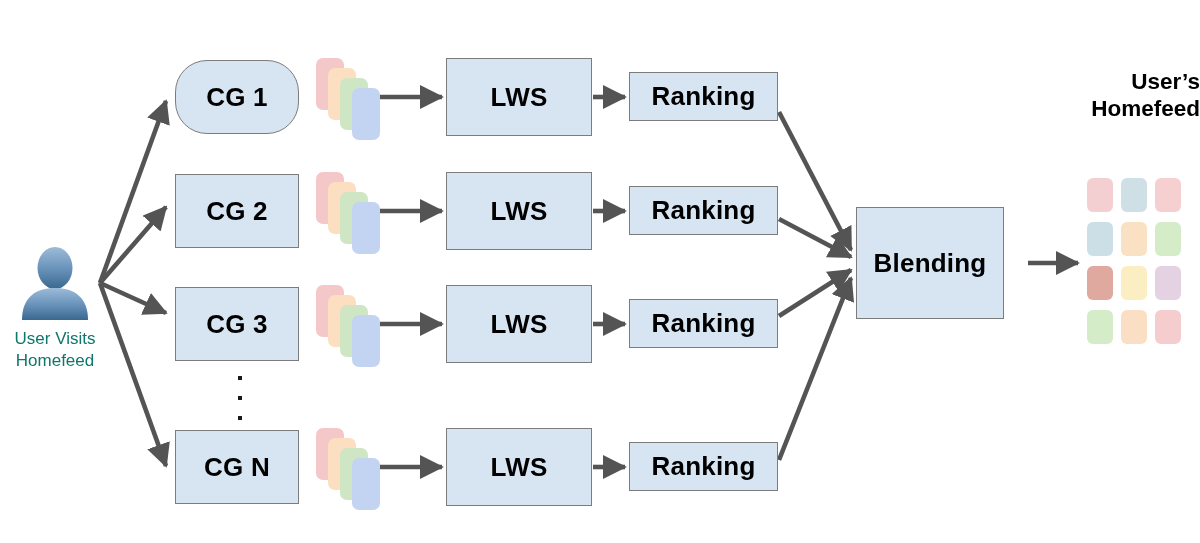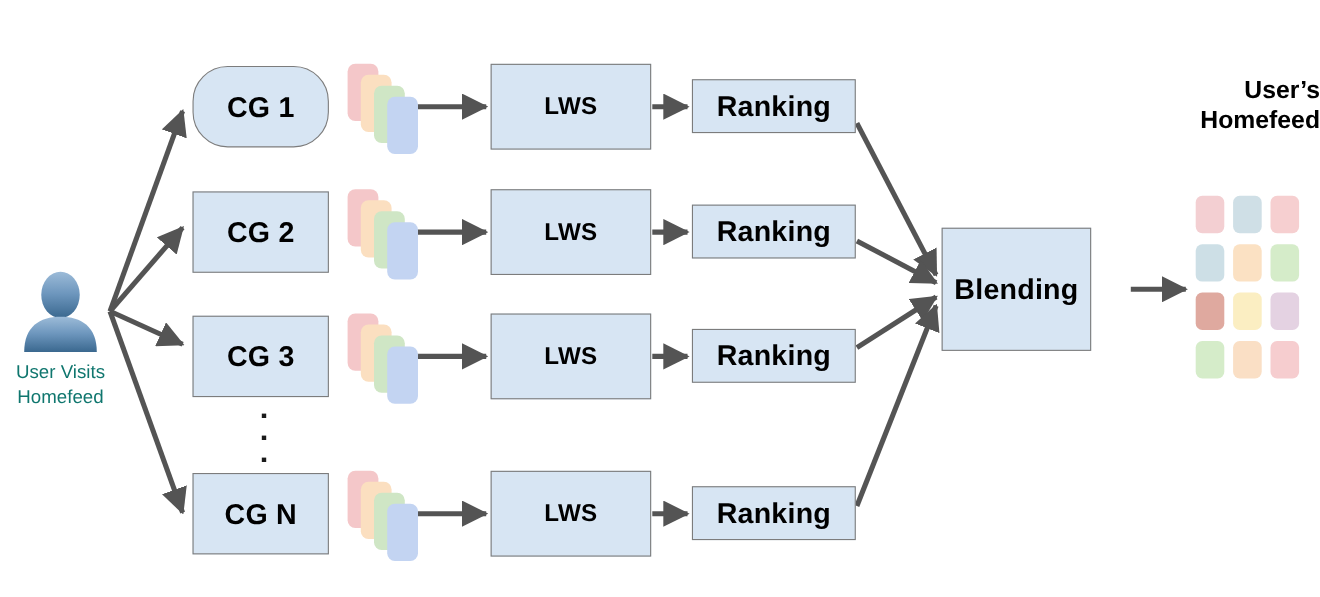--- a/index.html
+++ b/index.html
@@ -36,23 +36,23 @@
     border: 1.6px solid #7c7c7c;
     display: flex;
     align-items: center;
     justify-content: center;
     color: #000000;
     font-weight: bold;
     letter-spacing: .2px;
     z-index: 3;
   }
   .node.cg      { width: 124px; height: 74px;  font-size: 26px; }
-  .node.lws     { width: 146px; height: 78px;  font-size: 22px; }
+  .node.lws     { width: 146px; height: 78px;  font-size: 26px; }
   .node.ranking { width: 149px; height: 49px;  font-size: 26px; }
-  .node.blending{ width: 136px; height: 112px; font-size: 26px; }
+  .node.blending{ width: 148px; height: 112px; font-size: 26px; }
 
   
   .stack {
     position: absolute;
     width: 64px;
     height: 80px;
     z-index: 2;
   }
   .stack i {
     position: absolute;

